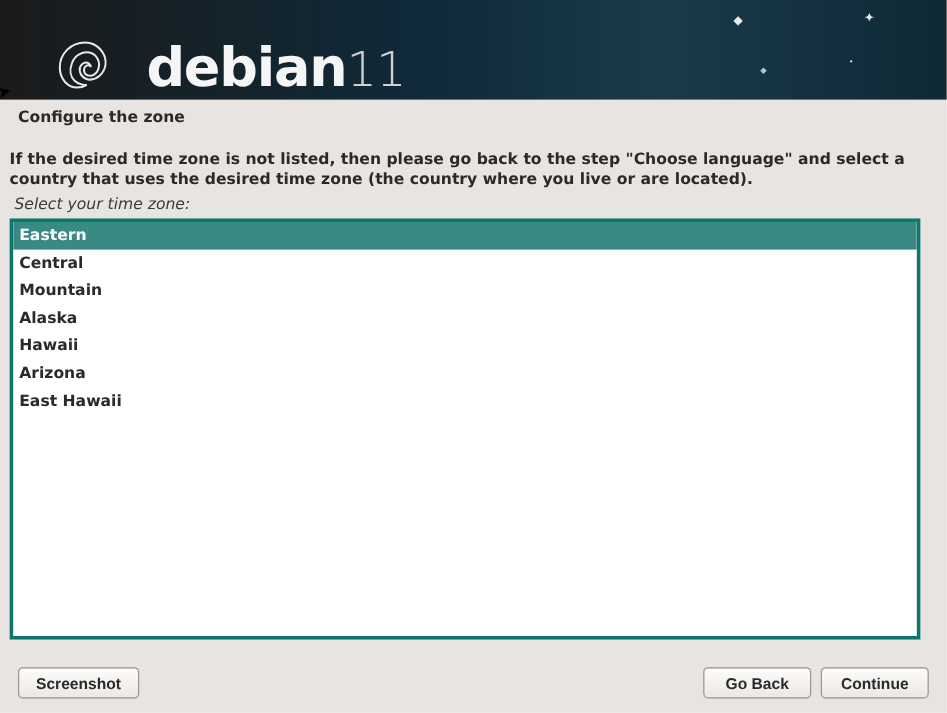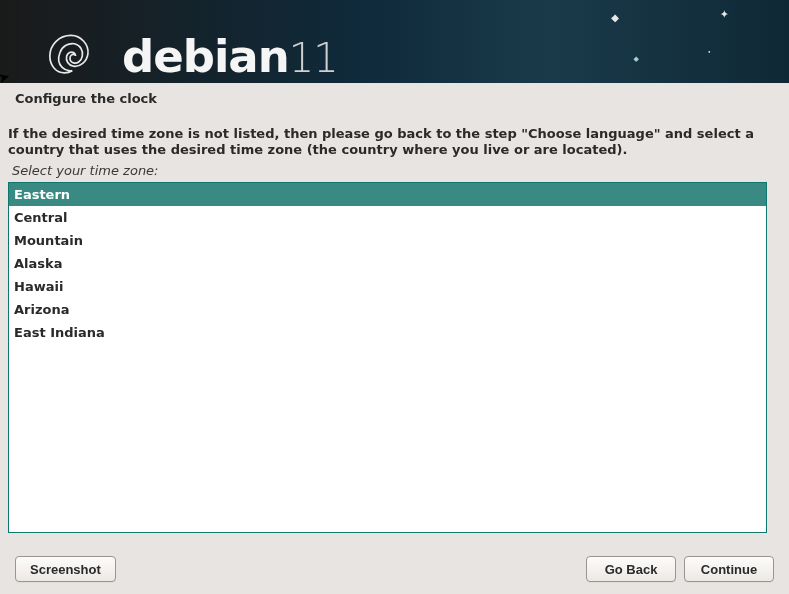--- a/index.html
+++ b/index.html
@@ -75,21 +75,21 @@
     .prompt {
       font-size: 13px;
       font-style: italic;
       color: #3a3a3a;
       margin-bottom: 4px;
       margin-left: 4px;
     }
     .listbox {
       width: 759px;
       height: 351px;
-      border: 1px solid #0f766e;
+      border: 3px solid #0f766e;
       background: #ffffff;
       overflow: hidden;
     }
     .list-item {
       height: 23px;
       line-height: 23px;
       padding-left: 5px;
       font-size: 13px;
       font-weight: bold;
       color: #2a2a2a;
@@ -149,33 +149,33 @@
     <span class="header-version">11</span>
   </div>
   <span class="sparkle s1">◆</span>
   <span class="sparkle s2">◆</span>
   <span class="sparkle s3">•</span>
   <span class="sparkle s4">✦</span>
 </div>
 
 <div class="cursor">➤</div>
 
-<div class="page-title">Configure the clock</div>
+<div class="page-title">Configure the zone</div>
 
 <div class="main-area">
   <div class="instructions">If the desired time zone is not listed, then please go back to the step "Choose language" and select a country that uses the desired time zone (the country where you live or are located).</div>
   <div class="prompt">Select your time zone:</div>
   <div class="listbox" id="tz-list">
       <div class="list-item selected">Eastern</div>
       <div class="list-item">Central</div>
       <div class="list-item">Mountain</div>
       <div class="list-item">Alaska</div>
       <div class="list-item">Hawaii</div>
       <div class="list-item">Arizona</div>
-      <div class="list-item">East Indiana</div>
+      <div class="list-item">East Hawaii</div>
     </div>
 </div>
 
 <div class="footer">
   <button class="btn">Screenshot</button>
   <div class="footer-right">
     <button class="btn">Go Back</button>
     <button class="btn">Continue</button>
   </div>
 </div>

